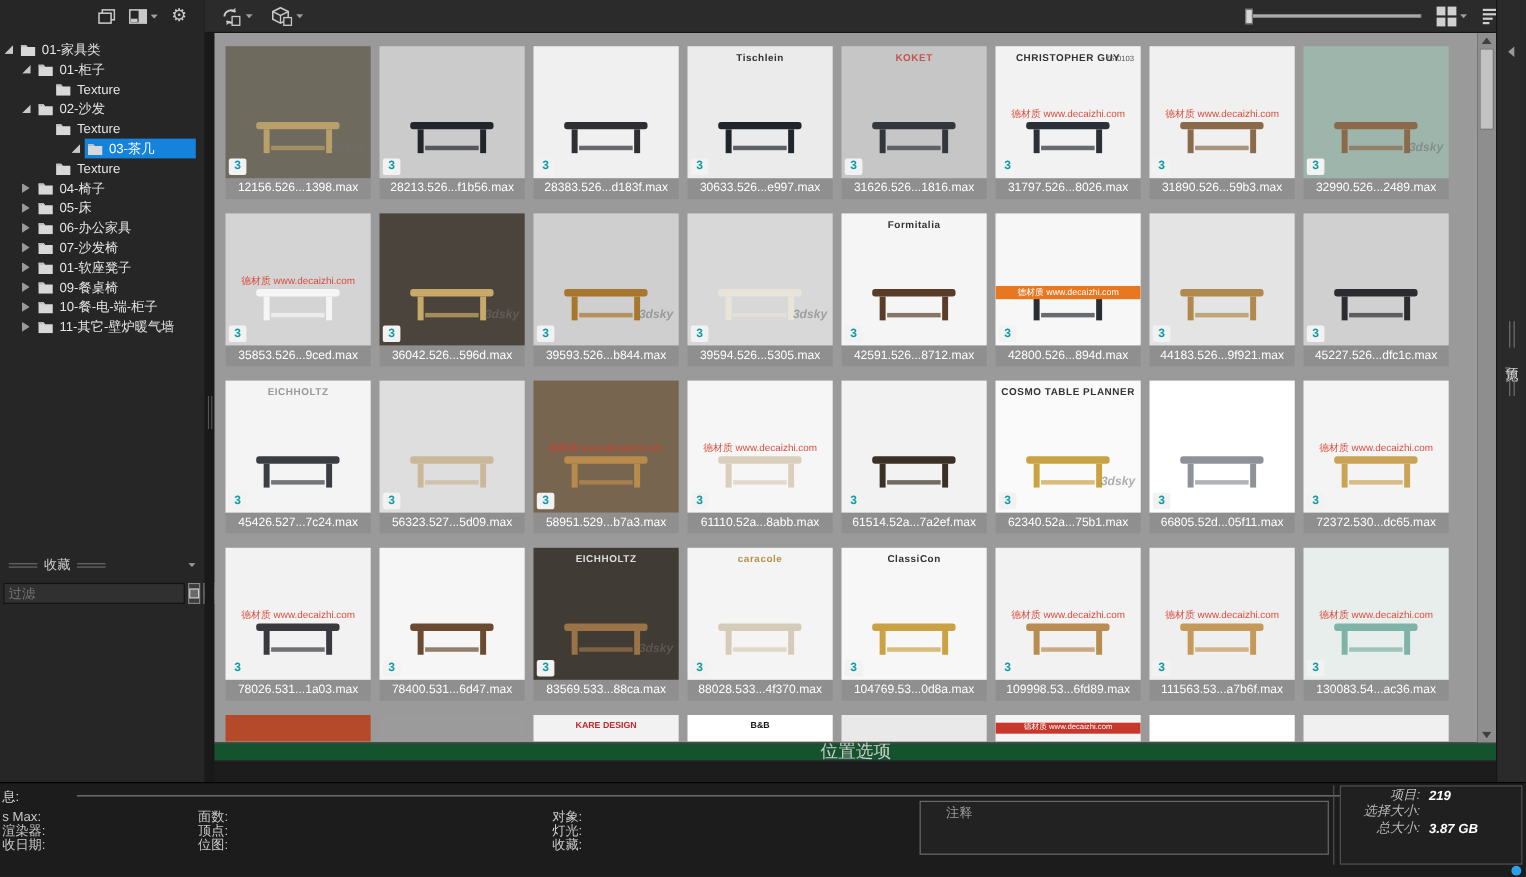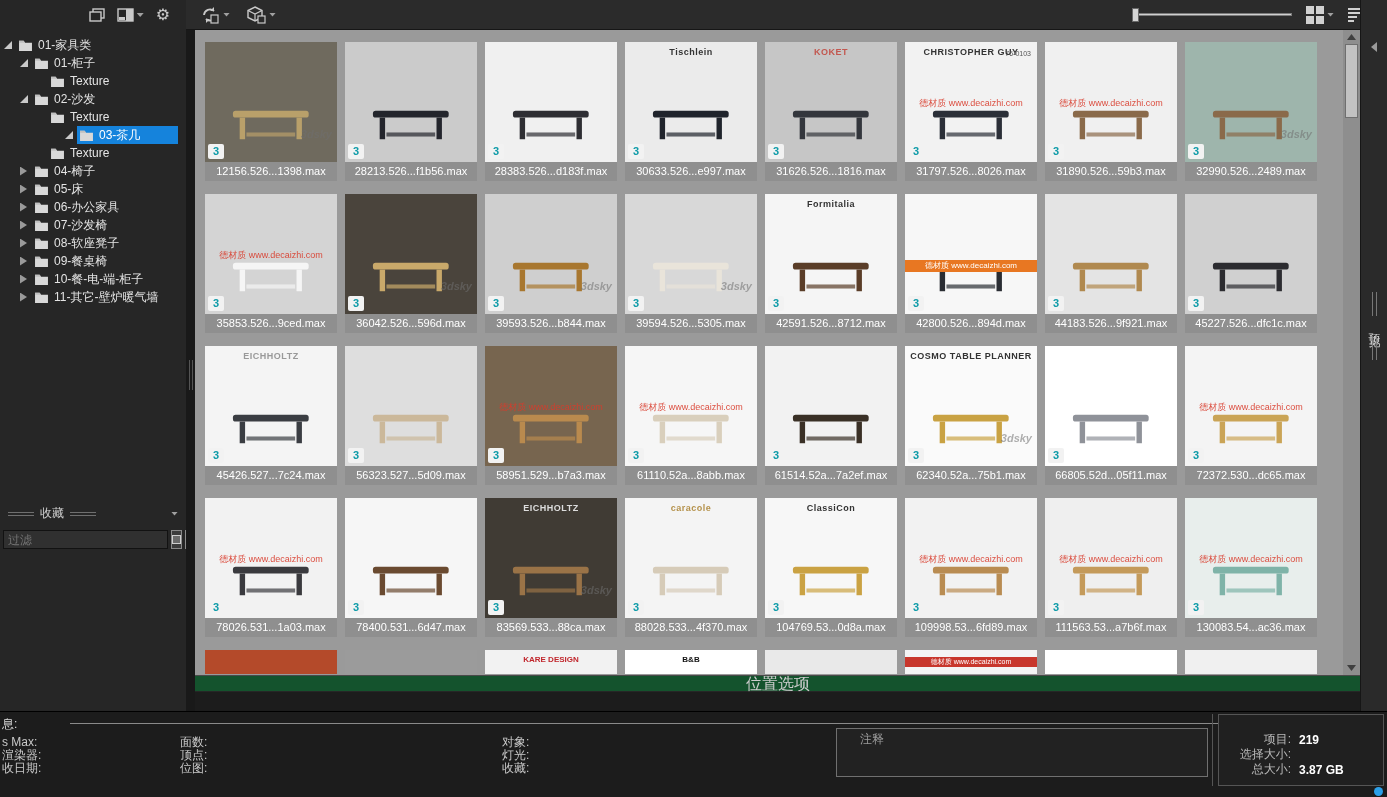--- a/index.html
+++ b/index.html
@@ -75,21 +75,21 @@
   
   .bottom{position:absolute;left:0;top:711px;width:1387px;height:86px;background:#1c1c1c;border-top:1px solid #000;}
   .info-h{position:absolute;left:2px;top:4px;color:#dddddd;font-size:12px;}
   .hline{position:absolute;left:70px;right:4px;top:11px;border-top:1px solid #8a8a8a;}
   .icol{position:absolute;top:24px;color:#c9c9c9;font-size:12px;line-height:13px;}
   .icol div{height:13px;}
   .icol.c1{left:2px;}.icol.c2{left:180px;}.icol.c3{left:462px;margin-left:40px;}
   .notes{position:absolute;left:836px;top:16px;width:372px;height:49px;background:#222;border:1px solid #707070;color:#9a9a9a;font-size:12px;padding:2px 23px;resize:none;outline:none;font-family:"Liberation Sans",sans-serif;}
   .notes::placeholder{color:#9a9a9a;}
   .vsep{position:absolute;left:1212px;top:2px;height:72px;border-left:1px solid #555;}
-  .stats{position:absolute;left:1218px;top:2px;width:166px;height:72px;background:#202020;border:1px solid #555;padding-top:17px;}
+  .stats{position:absolute;left:1218px;top:2px;width:166px;height:72px;background:#202020;border:1px solid #555;font-style:italic;}
   .stat-row{display:flex;align-items:center;height:15px;font-size:12px;}
   .stat-l{width:72px;text-align:right;color:#b9b9b9;}
   .stat-v{margin-left:8px;color:#ffffff;font-weight:bold;}
   .dot{position:absolute;left:1374px;top:75px;width:9px;height:9px;border-radius:50%;background:#2b9fe8;}
   svg{display:block;}
 </style>
 </head>
 <body>
 
 <div class="sidebar">
@@ -247,21 +247,21 @@
       </div>
       <div class="tree-row" style="padding-left: 20px;">
         <span class="tri-col"></span>
         <span class="row-core">
           <span>
             <svg width="15" height="12" viewBox="0 0 16 13">
               <path d="M1 2h5l1.5 2H15v9H1z" fill="#d8d8d8"></path>
               <path d="M1 2h5l1.5 2H1z" fill="#bfbfbf"></path>
             </svg>
           </span>
-          <span>08-软座凳子</span>
+          <span>01-软座凳子</span>
         </span>
       </div>
       <div class="tree-row" style="padding-left: 20px;">
         <span class="tri-col"></span>
         <span class="row-core">
           <span>
             <svg width="15" height="12" viewBox="0 0 16 13">
               <path d="M1 2h5l1.5 2H15v9H1z" fill="#d8d8d8"></path>
               <path d="M1 2h5l1.5 2H1z" fill="#bfbfbf"></path>
             </svg>

